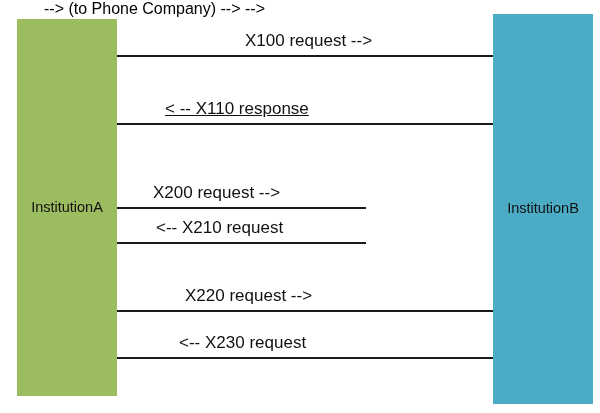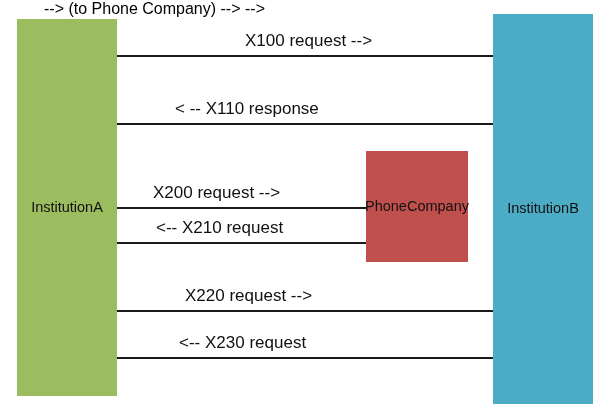--- a/index.html
+++ b/index.html
@@ -85,21 +85,21 @@
 
    --&gt;
   <div class="msg" style="left:117px; top:55px; width:376px;">
     <div class="msg-line"></div>
     <div class="msg-label lbl-center" style="left:128px; transform:none;">X100 request --&gt;</div>
   </div>
 
   
   <div class="msg" style="left:117px; top:123px; width:376px;">
     <div class="msg-line"></div>
-    <div class="msg-label" style="left:58px;">&lt; -- X110 response</div>
+    <div class="msg-label" style="left:48px;text-decoration:underline;">&lt; -- X110 response</div>
   </div>
 
    (to Phone Company) --&gt;
   <div class="msg" style="left:117px; top:207px; width:249px;">
     <div class="msg-line"></div>
     <div class="msg-label" style="left:36px;text-align:right;">X200 request --&gt;</div>
   </div>
 
   
   <div class="msg" style="left:117px; top:242px; width:249px;">
@@ -119,24 +119,20 @@
     <div class="msg-label" style="left:62px;">&lt;-- X230 request</div>
   </div>
 
   
   <div class="actor-box" id="actor-a">
     <span class="actor-label">Institution</span>
     <span class="actor-label">A</span>
   </div>
 
   
-  <div class="actor-box" id="actor-phone">
-    <span class="actor-label">Phone</span>
-    <span class="actor-label">Company</span>
-  </div>
 
   
   <div class="actor-box" id="actor-b">
     <span class="actor-label">Institution</span>
     <span class="actor-label">B</span>
   </div>
 
 </div>
 
 </body></html>

